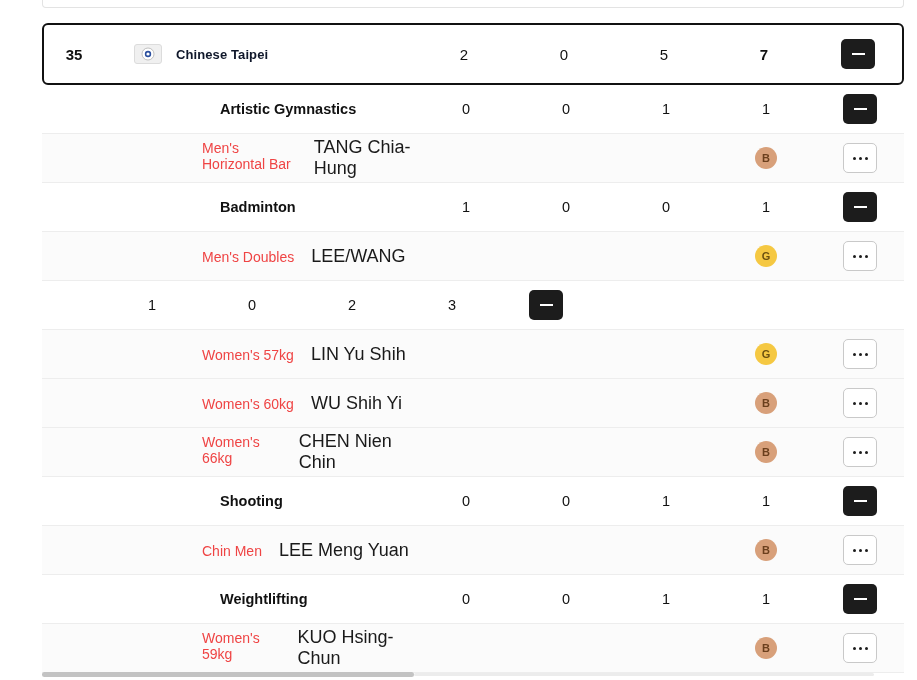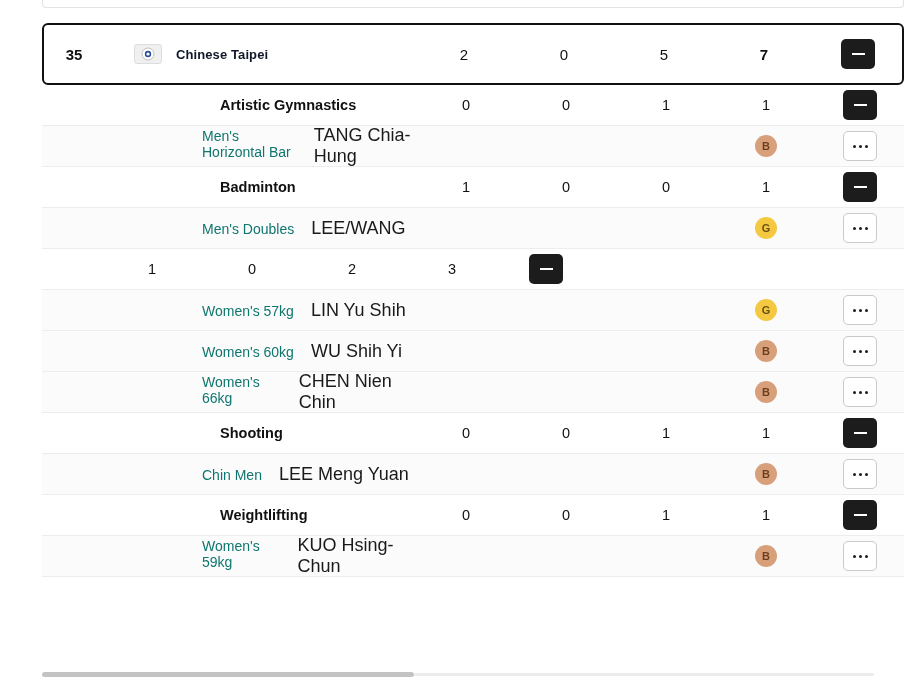--- a/index.html
+++ b/index.html
@@ -34,21 +34,21 @@
     left: 42px;
     top: 14px;
     width: 862px;
   }
 
   .row {
     display: flex;
     align-items: center;
     background: #ffffff;
     border-bottom: 1px solid #ededed;
-    height: 41px;
+    height: 49px;
   }
 
   
   .row.country {
     height: 62px;
     border: 2px solid #111111;
     border-radius: 6px;
     background: #ffffff;
     position: relative;
     z-index: 2;
@@ -109,21 +109,21 @@
   }
 
   .event-wrap {
     margin-left: 96px;
     display: flex;
     align-items: baseline;
     gap: 17px;
   }
   .event-name {
     font-size: 14px;
-    color: #0f766e;
+    color: #ef4444;
   }
   .athlete-name {
     font-size: 18px;
     color: #1a1a1a;
   }
 
   .col-num {
     width: 100px;
     flex: 0 0 100px;
     text-align: center;

